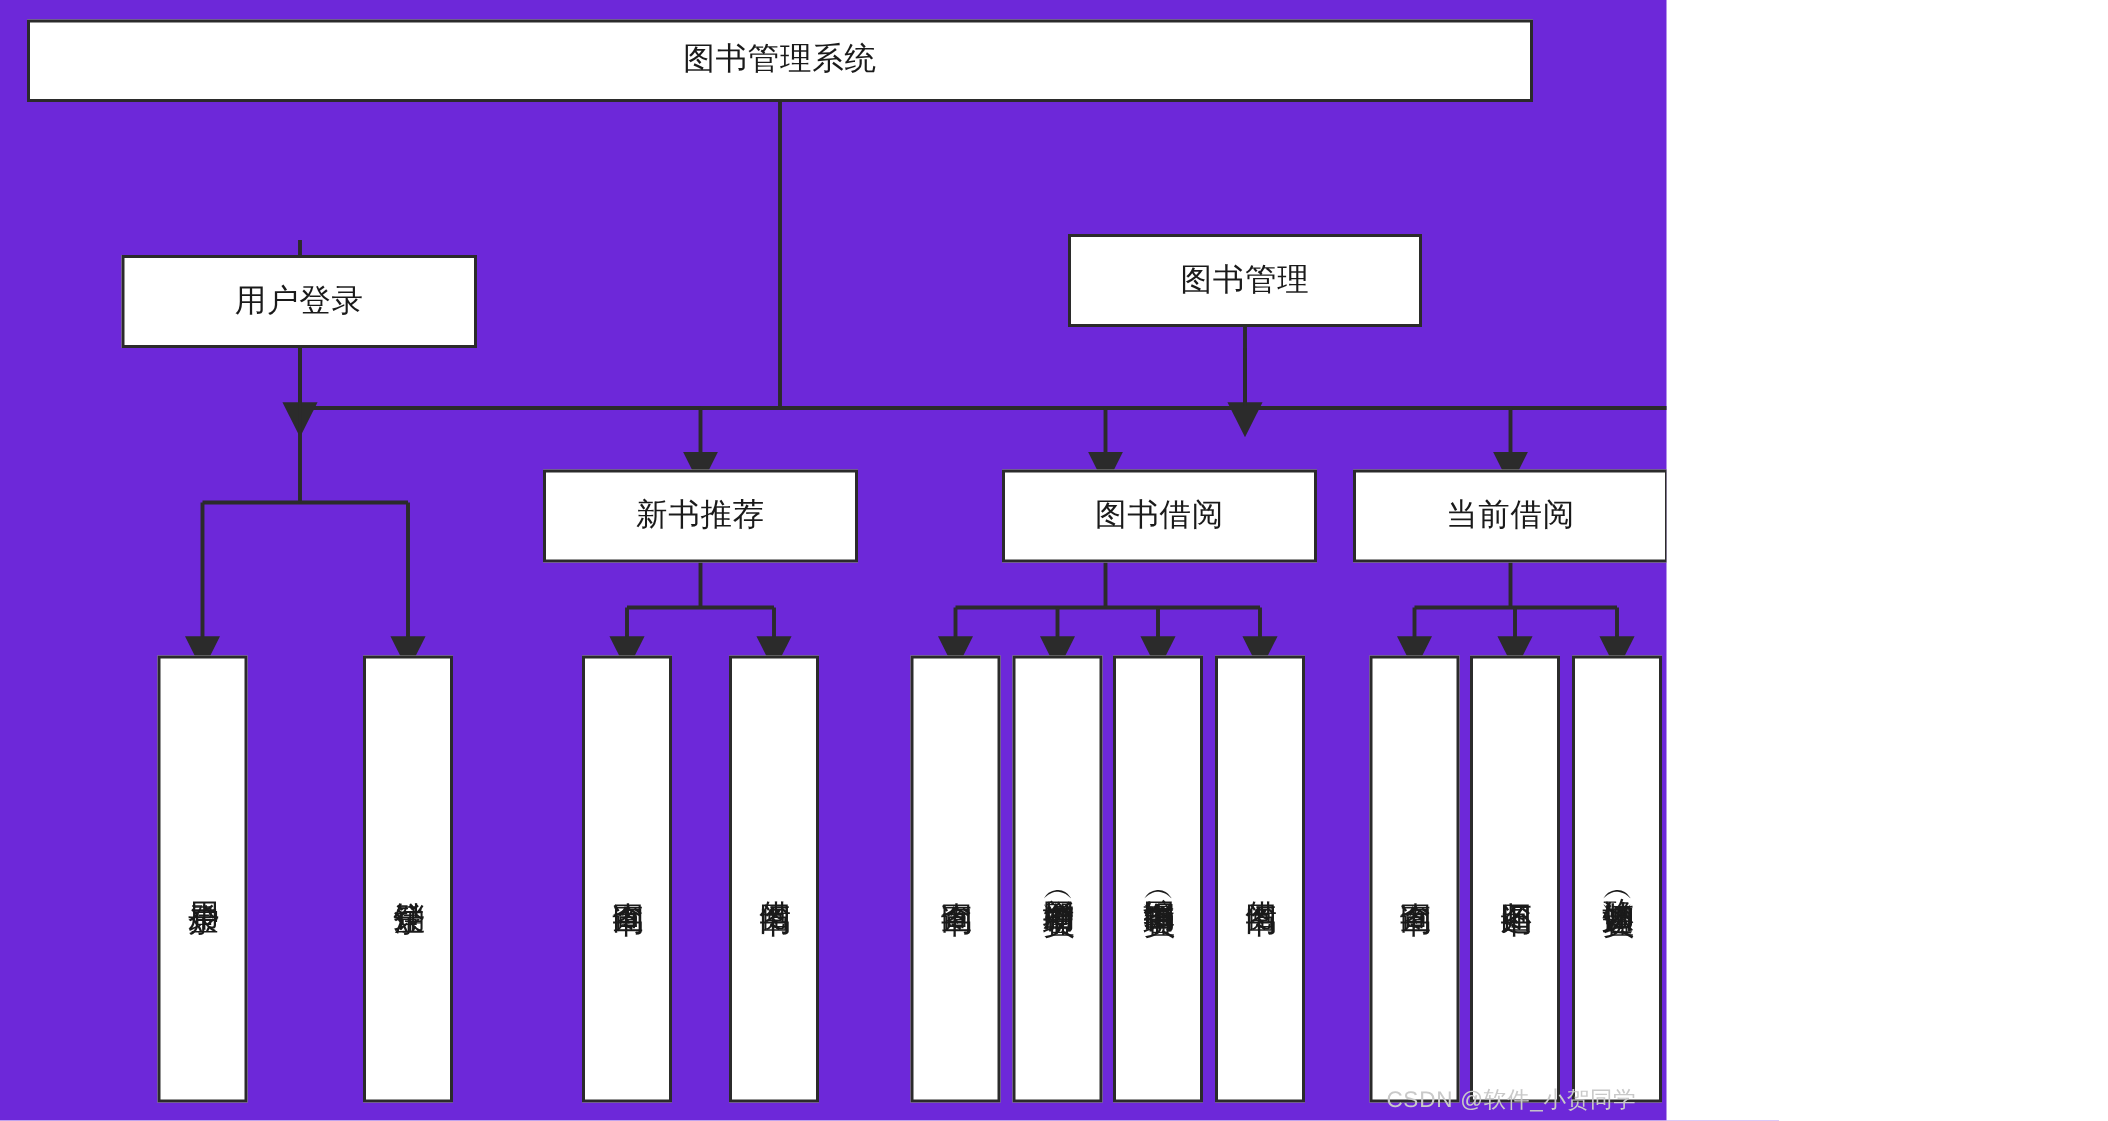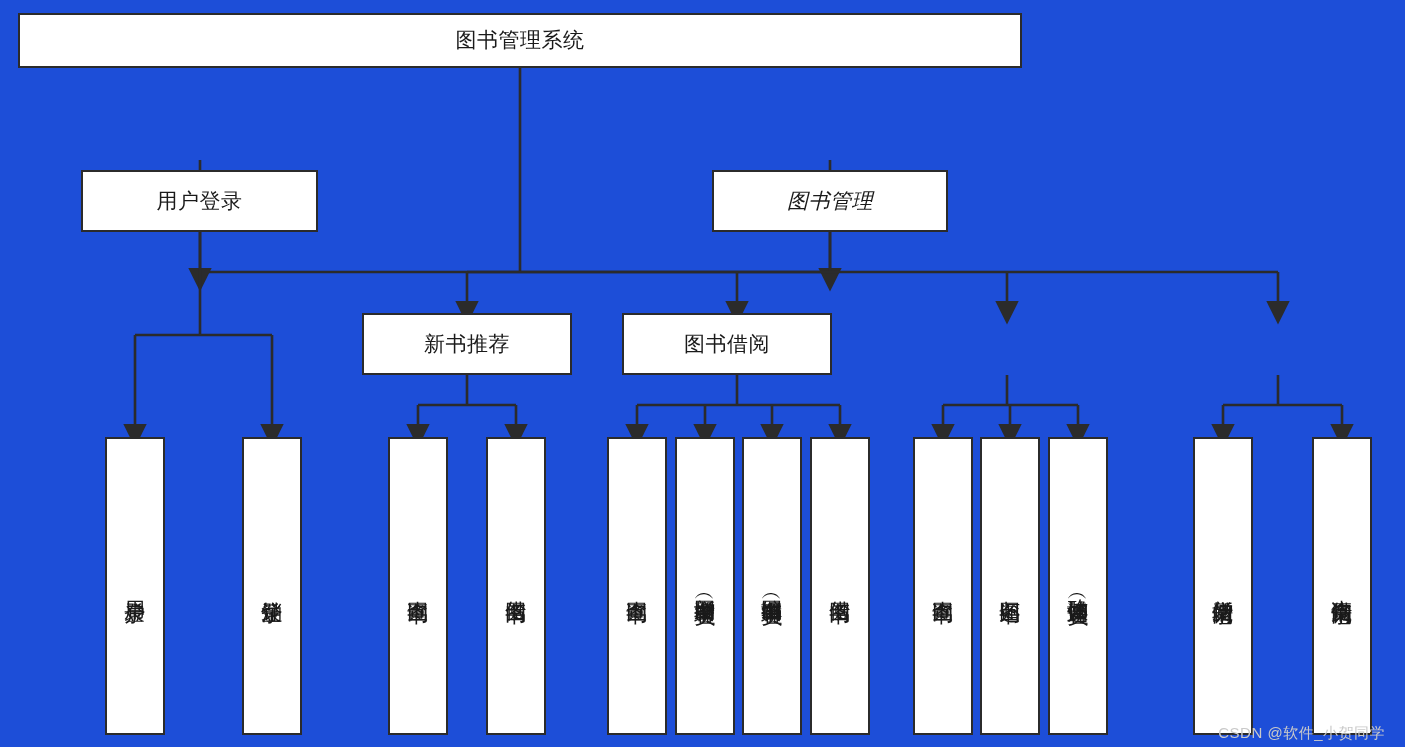--- a/index.html
+++ b/index.html
@@ -2,23 +2,23 @@
 <html><head>
 <meta charset="utf-8">
 <style>
   html, body {
     margin: 0;
     padding: 0;
     background: #ffffff;
   }
   #canvas {
     position: relative;
-    width: 1405px;
+    width: 1111px;
     height: 747px;
-    background: #1d4ed8;
+    background: #6d28d9;
     font-family: "Liberation Sans", "DejaVu Sans", sans-serif;
     overflow: hidden;
   }
   #connectors {
     position: absolute;
     left: 0;
     top: 0;
     width: 1405px;
     height: 747px;
     pointer-events: none;
@@ -129,29 +129,32 @@
     </g>
   </svg>
 
   <div class="node root horizontal" style="left:18px; top:13px; width:1004px; height:55px;">
     <span class="node-label">图书管理系统</span>
   </div>
 
   <div class="node horizontal" style="left:81px; top:170px; width:237px; height:62px;">
     <span class="node-label">用户登录</span>
   </div>
-  <div class="node horizontal" style="left:712px; top:170px; width:236px; height:62px;font-style:italic;">
+  <div class="node horizontal" style="left:712px; top:156px; width:236px; height:62px;">
     <span class="node-label">图书管理</span>
   </div>
 
   <div class="node horizontal" style="left:362px; top:313px; width:210px; height:62px;">
     <span class="node-label">新书推荐</span>
   </div>
-  <div class="node horizontal" style="left:622px; top:313px; width:210px; height:62px;">
+  <div class="node horizontal" style="left:668px; top:313px; width:210px; height:62px;">
     <span class="node-label">图书借阅</span>
+  </div>
+  <div class="node horizontal" style="left:902px; top:313px; width:210px; height:62px;">
+    <span class="node-label">当前借阅</span>
   </div>
 
   <div class="node leaf" style="left:105px; top:437px; width:60px; height:298px;">
     <span class="node-label">用户登录</span>
   </div>
   <div class="node leaf" style="left:242px; top:437px; width:60px; height:298px;">
     <span class="node-label">注销登录</span>
   </div>
 
   <div class="node leaf" style="left:388px; top:437px; width:60px; height:298px;">

